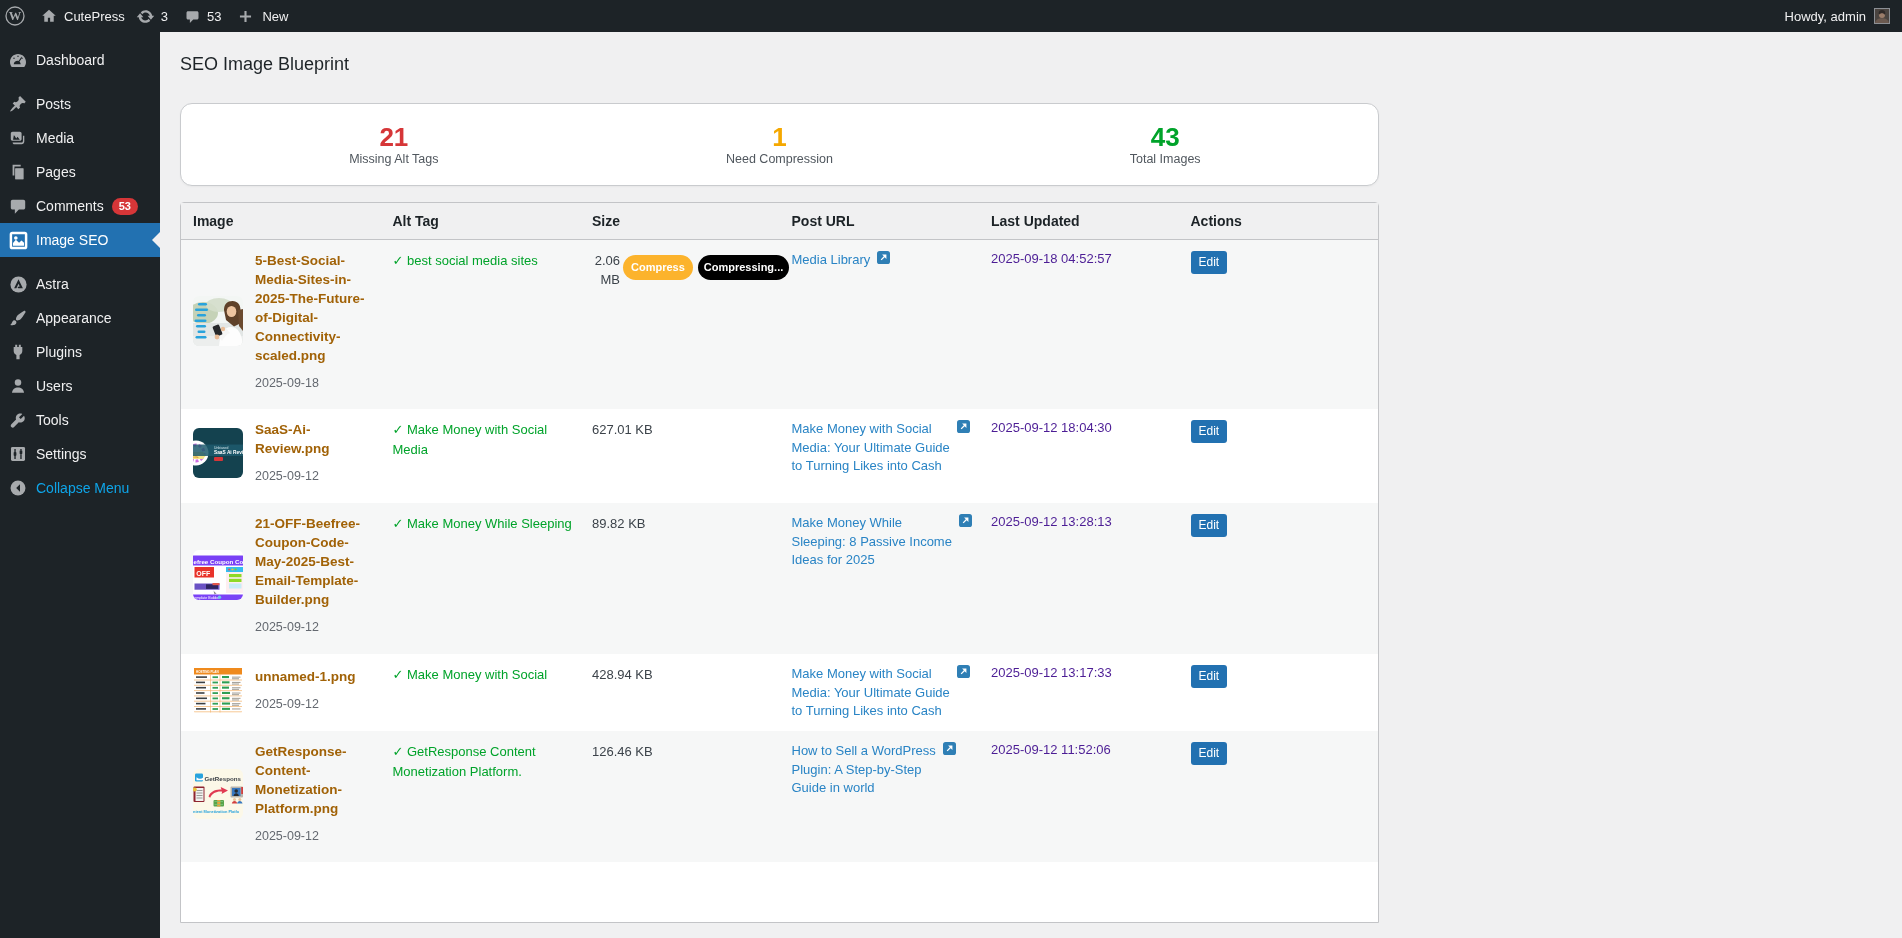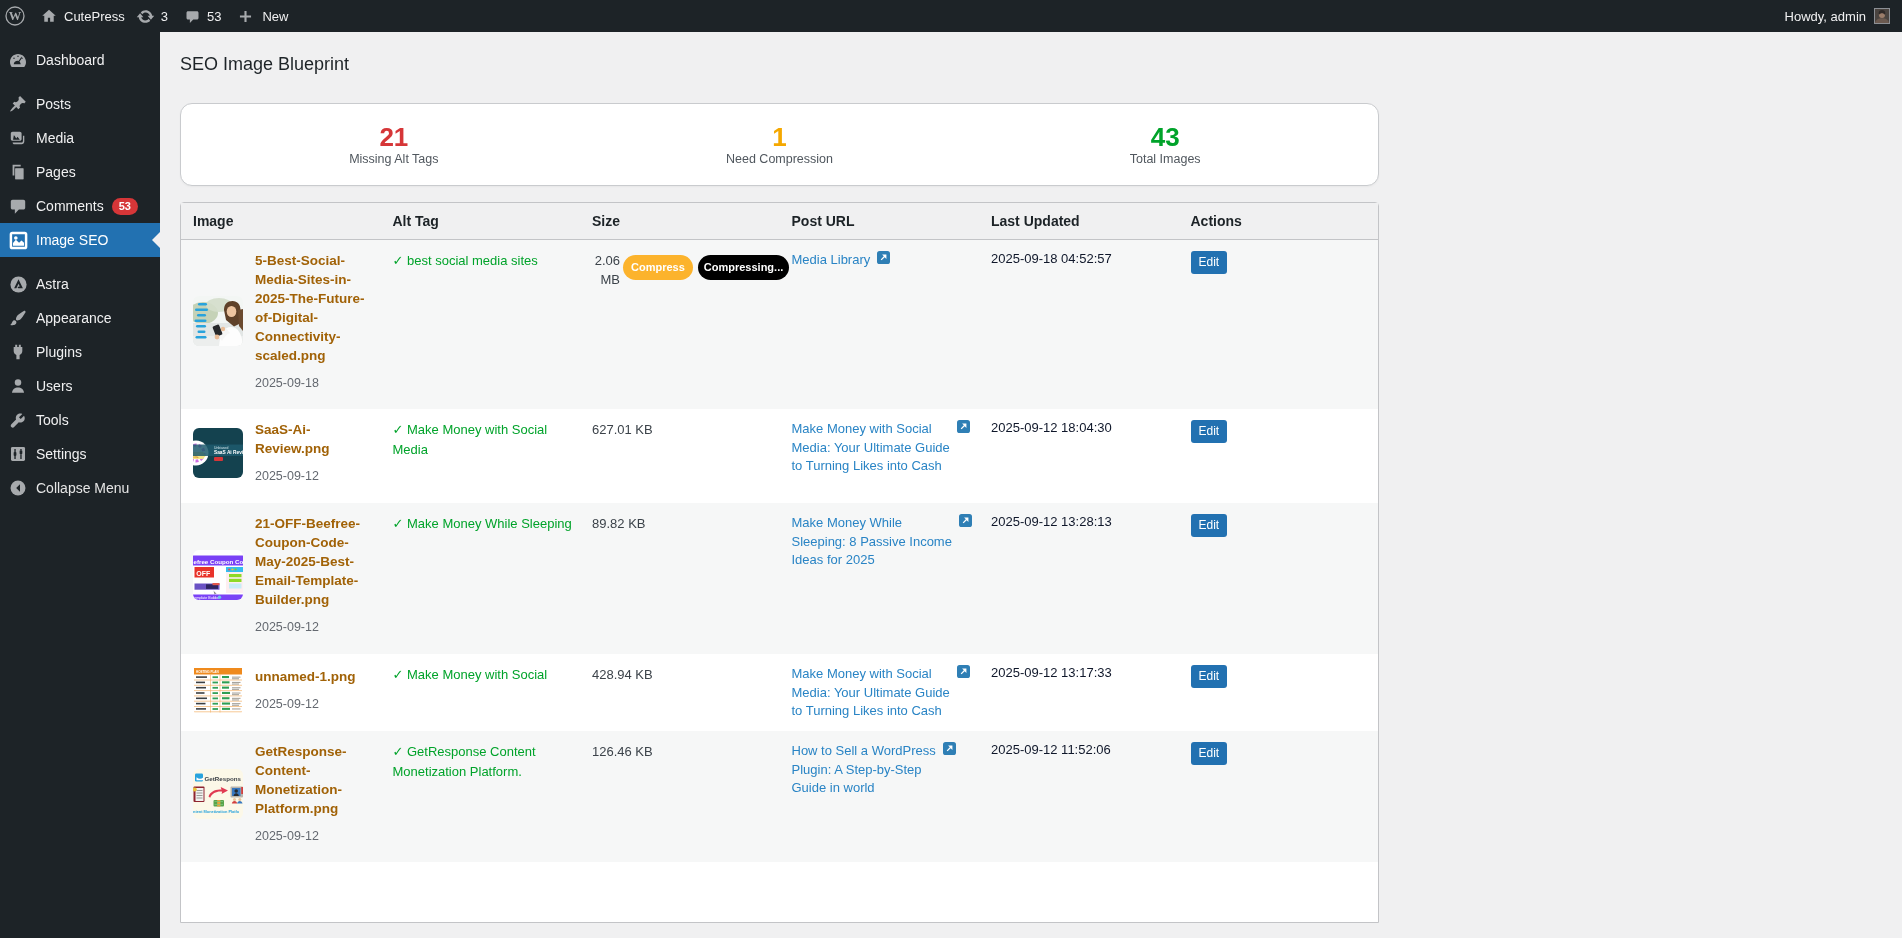--- a/index.html
+++ b/index.html
@@ -12,21 +12,21 @@
 .avatar { width:16px; height:16px; margin-left:8px; margin-right:12px; border:1px solid #8c8f94; }
 
 #sidebar { position:fixed; top:32px; left:0; width:160px; height:906px; background:#1d2327; z-index:40; }
 #menu { padding-top:11px; list-style:none; font-size:14px; }
 #menu li.item { height:34px; display:flex; align-items:center; color:#f0f0f1; position:relative; }
 #menu li.sep { height:10px; }
 #menu .ico { width:20px; height:20px; margin-left:8px; margin-right:8px; display:flex; align-items:center; justify-content:center; }
 #menu li.active { background:#2271b1; color:#fff; }
 #menu li.active:after { content:""; position:absolute; right:0; top:50%; margin-top:-8px; border:8px solid transparent; border-right-color:#f0f0f1; }
 #menu .badge { background:#d63638; color:#fff; font-size:11px; font-weight:600; border-radius:9px; padding:2px 7px; margin-left:8px; line-height:13px; }
-#menu li.collapse { color:#e5e5e5; }
+#menu li.collapse { color:#0ea5e9; }
 
 #content { margin-left:160px; padding:49px 0 0 20px; }
 h1.title { font-size:18px; font-weight:400; color:#1d2327; line-height:30px; }
 .statcard { margin-top:24px; width:1199px; height:83px; background:#fff; border:1px solid #c9cbce; border-radius:12px; box-shadow:0 1px 2px rgba(0,0,0,.04); display:flex; padding:0 20px; }
 .statcard .col { flex:1; display:flex; flex-direction:column; align-items:center; justify-content:center; }
 .statcard .num { font-size:26px; font-weight:700; line-height:26px; }
 .statcard .lab { font-size:12.5px; color:#50575e; margin-top:2px; }
 .n-red { color:#d63638; } .n-amber { color:#f5a800; } .n-green { color:#00a32a; }
 .searchrow { margin-top:21px; width:1199px; display:flex; align-items:center; }
 .searchbox { width:299px; height:50px; background:#fff; border:1px solid #c9cbce; border-radius:6px; box-shadow:0 1px 2px rgba(0,0,0,.04); display:flex; align-items:center; padding-left:15px; color:#646970; font-size:14px; }
@@ -46,21 +46,21 @@
 .fdate { color:#646970; font-size:12.5px; line-height:18px; margin-top:9px; }
 .alt { color:#00a32a; font-size:13px; line-height:19.5px; white-space:nowrap; }
 .sizecell { display:flex; align-items:flex-start;text-align:right; }
 .sizetx { color:#3c434a; font-size:13px; line-height:19.5px; width:28px; flex:0 0 auto; }
 .pill { border-radius:13px; height:25px; line-height:25px; color:#fff; font-size:11px; font-weight:700; padding:0 8px; white-space:nowrap; flex:0 0 auto; margin-top:4px; }
 .pill.amber { background:#fcb32c; margin-left:3px; }
 .pill.blue  { background:#000000; margin-left:5px; }
 .purl { display:flex; }
 .purl a { color:#2984c5; text-decoration:none; font-size:13px; line-height:18.5px; display:block; white-space:nowrap; }
 .ext { flex:0 0 13px; width:13px; height:13px; margin-left:7px; }
-.lu { color:#0f172a; font-size:13px; }
+.lu { color:#4c1d95; font-size:13px; }
 .editbtn { display:inline-block; background:#2271b1; color:#fff; font-size:12px; font-weight:400; border-radius:3px; padding:0 8px; height:23px; line-height:23px; }
 </style>
 </head>
 <body>
 
 <div id="adminbar">
   <div class="it" style="padding-left:5px;">
     <svg width="20" height="20" viewBox="0 0 20 20">
         <circle cx="10" cy="10" r="9" fill="none" stroke="#a7aaad" stroke-width="1.3"></circle>
         <text x="10" y="14.4" text-anchor="middle" font-size="12.5" font-weight="700" fill="#a7aaad" font-family="Liberation Serif,serif">W</text>

